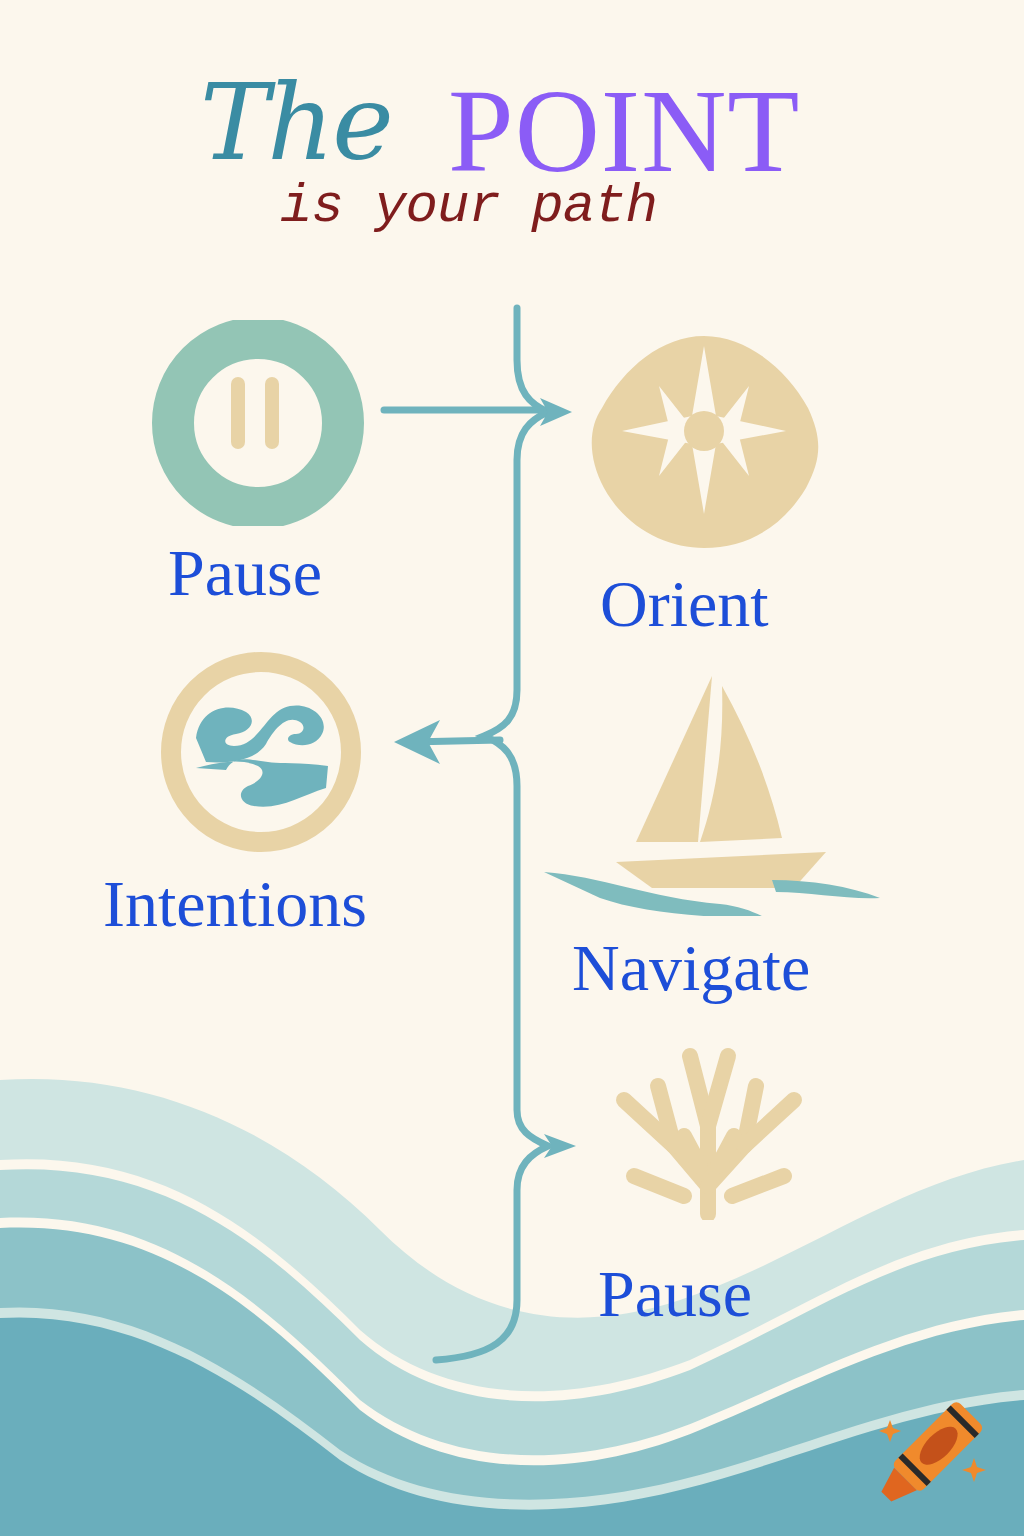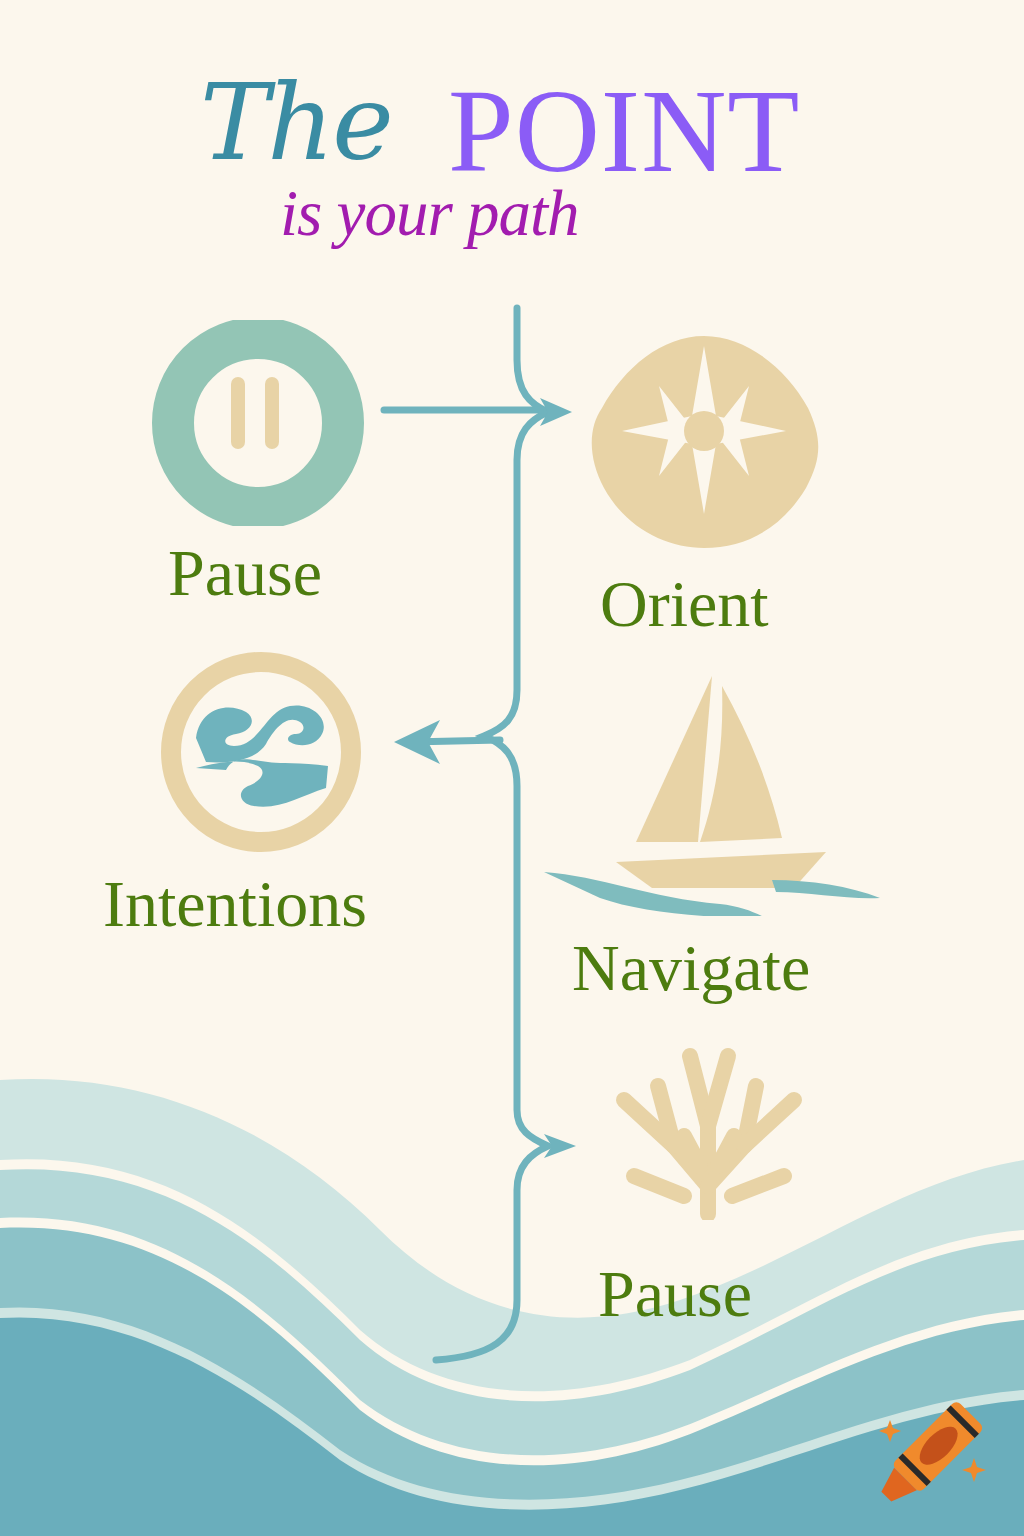--- a/index.html
+++ b/index.html
@@ -15,27 +15,27 @@
     font-family: "DejaVu Serif", serif; font-style: italic;
     font-size: 104px; color: #3a8ca3; letter-spacing: -2px; text-align: right;
   }
   .title-point {
     position: absolute; left: 448px; top: 64px;
     font-family: "Liberation Serif", serif;
     font-size: 118px; color: #8b5cf6; letter-spacing: 1px;
   }
   .subtitle {
     position: absolute; left: 280px; top: 176px;
-    font-family: Liberation Serif, serif; font-style: italic;
-    font-size: 65px; color: #a21caf; letter-spacing: -1px;
+    font-family: Liberation Mono, monospace; font-style: italic;
+    font-size: 54px; color: #7f1d1d; letter-spacing: -1px;
   }
   .label {
     position: absolute;
     font-family: "Liberation Serif", serif;
-    font-size: 66px; color: #4d7c0f;
+    font-size: 66px; color: #1d4ed8;
     white-space: nowrap;
   }
 </style>
 </head>
 <body>
 
 <svg class="layer" viewBox="0 0 1024 1536" xmlns="http://www.w3.org/2000/svg">
   <path d="M0,1080 C150,1070 280,1130 380,1230 C460,1310 560,1340 680,1300 C800,1260 900,1180 1024,1160 L1024,1536 L0,1536 Z" fill="#cfe5e2"></path>
   <path d="M0,1160 C160,1150 260,1230 360,1330 C440,1400 560,1410 690,1360 C820,1300 900,1240 1024,1230 L1024,1536 L0,1536 Z" fill="#fcf7ed"></path>
   <path d="M0,1170 C160,1160 260,1240 360,1340 C440,1410 560,1420 690,1370 C820,1310 900,1250 1024,1240 L1024,1536 L0,1536 Z" fill="#b4d8d8"></path>

